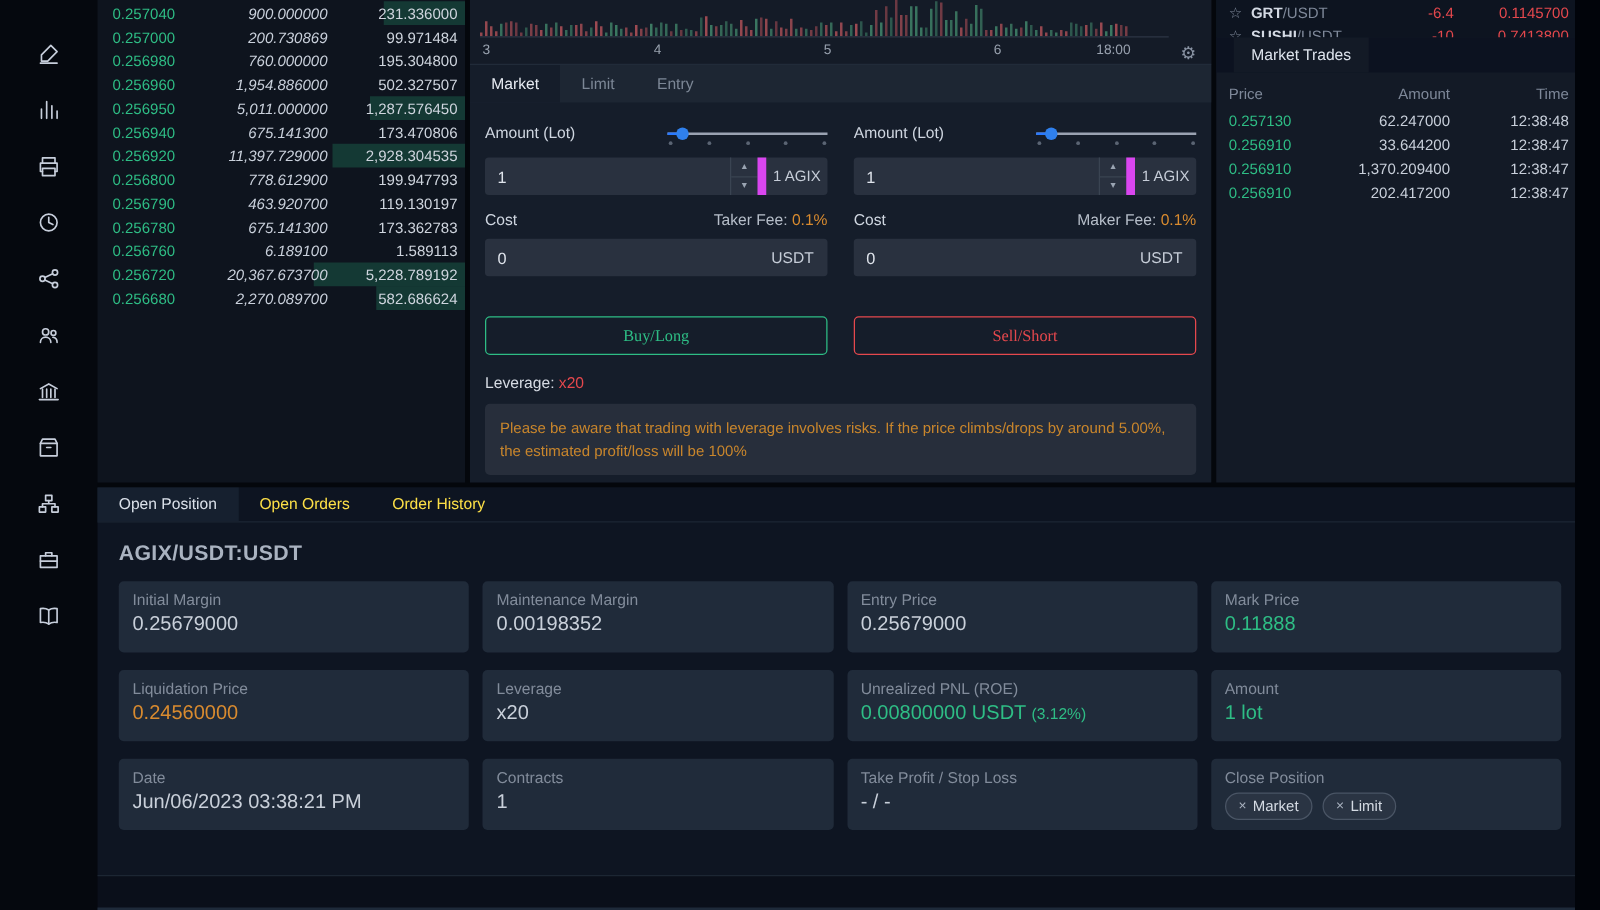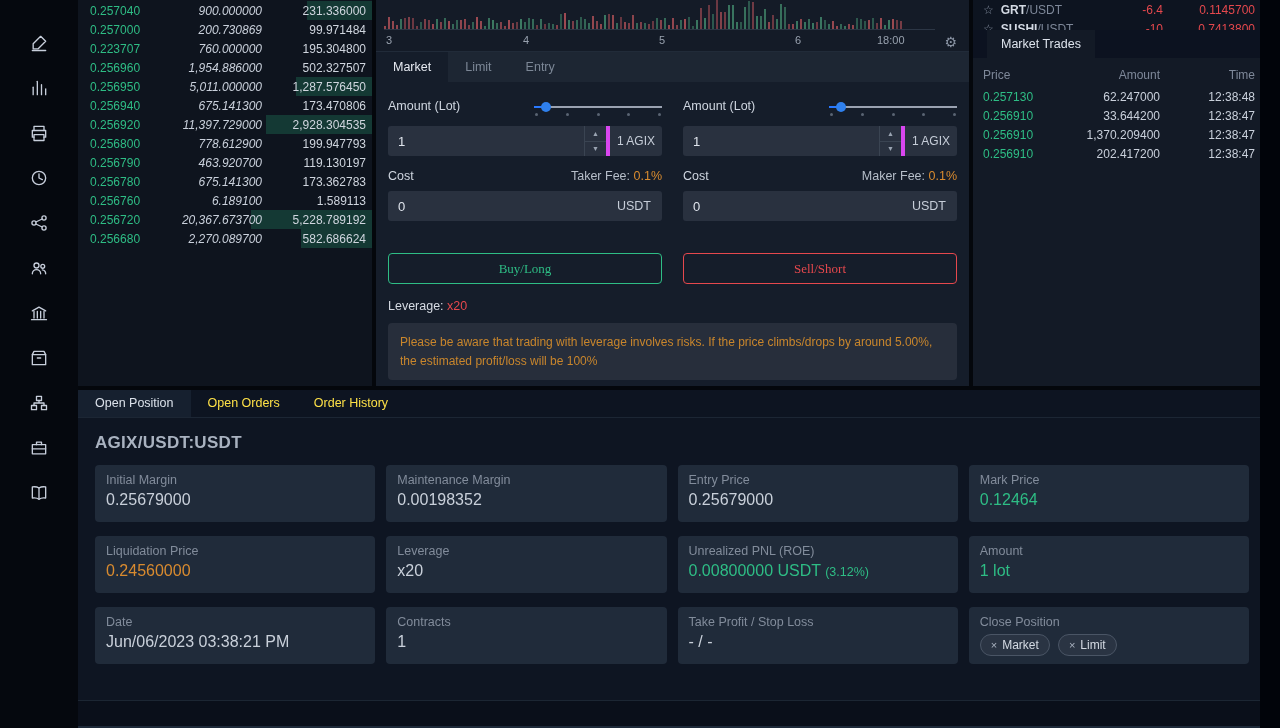--- a/index.html
+++ b/index.html
@@ -56,21 +56,21 @@
   .dots { display:flex; justify-content:space-between; padding:5px 1px 0 1px; }
   .dots i { width:3px; height:3px; border-radius:50%; background:#5a6473; }
 
   .inbox { margin-top:8px; height:30px; background:#29313f; border-radius:3px; display:flex; align-items:stretch; }
   .inbox input { flex:1; min-width:0; background:transparent; border:none; outline:none;
     color:#dfe4ec; font-size:13px; padding:0 10px; font-family:"Liberation Sans", sans-serif; }
   .stepper { width:22px; border-left:1px solid #3a4452; display:flex; flex-direction:column; }
   .stepper span { flex:1; display:flex; align-items:center; justify-content:center; font-size:7px;
     color:#9aa4b2; cursor:pointer; }
   .stepper span + span { border-top:1px solid #3a4452; }
-  .unit { width:56px; border-left:4px solid #d946ef; display:flex; align-items:center;
+  .unit { width:56px; border-left:7px solid #d946ef; display:flex; align-items:center;
     justify-content:center; font-size:12px; color:#c6cdd8; }
   .cunit { display:flex; align-items:center; padding:0 11px; font-size:12.5px; color:#c6cdd8; }
 
   .fee-row { margin-top:13px; display:flex; justify-content:space-between; align-items:center; }
   .fee { font-size:12.5px; color:#b6bec9; }
   .fee b { font-weight:normal; color:#d98b2f; }
 
   .action { margin-top:32px; width:100%; height:31px; border-radius:4px; background:transparent;
     font-size:13px; cursor:pointer; font-family:Liberation Serif, serif; }
   .action.buy { border:1px solid #2ebd85; color:#2ebd85; }
@@ -220,21 +220,21 @@
               <span class="c-tot">231.336000</span>
             </div>
             <div class="ob-row">
               <i class="depth" style="width:0%"></i>
               <span class="c-price">0.257000</span>
               <span class="c-amt">200.730869</span>
               <span class="c-tot">99.971484</span>
             </div>
             <div class="ob-row">
               <i class="depth" style="width:0%"></i>
-              <span class="c-price">0.223707</span>
+              <span class="c-price">0.256980</span>
               <span class="c-amt">760.000000</span>
               <span class="c-tot">195.304800</span>
             </div>
             <div class="ob-row">
               <i class="depth" style="width:0%"></i>
               <span class="c-price">0.256960</span>
               <span class="c-amt">1,954.886000</span>
               <span class="c-tot">502.327507</span>
             </div>
             <div class="ob-row">
@@ -594,21 +594,21 @@
         <div class="card">
           <div class="clabel">Maintenance Margin</div>
           <div class="cvalue">0.00198352</div>
         </div>
         <div class="card">
           <div class="clabel">Entry Price</div>
           <div class="cvalue">0.25679000</div>
         </div>
         <div class="card">
           <div class="clabel">Mark Price</div>
-          <div class="cvalue green">0.12464</div>
+          <div class="cvalue green">0.11888</div>
         </div>
         <div class="card">
           <div class="clabel">Liquidation Price</div>
           <div class="cvalue orange">0.24560000</div>
         </div>
         <div class="card">
           <div class="clabel">Leverage</div>
           <div class="cvalue">x20</div>
         </div>
         <div class="card">

